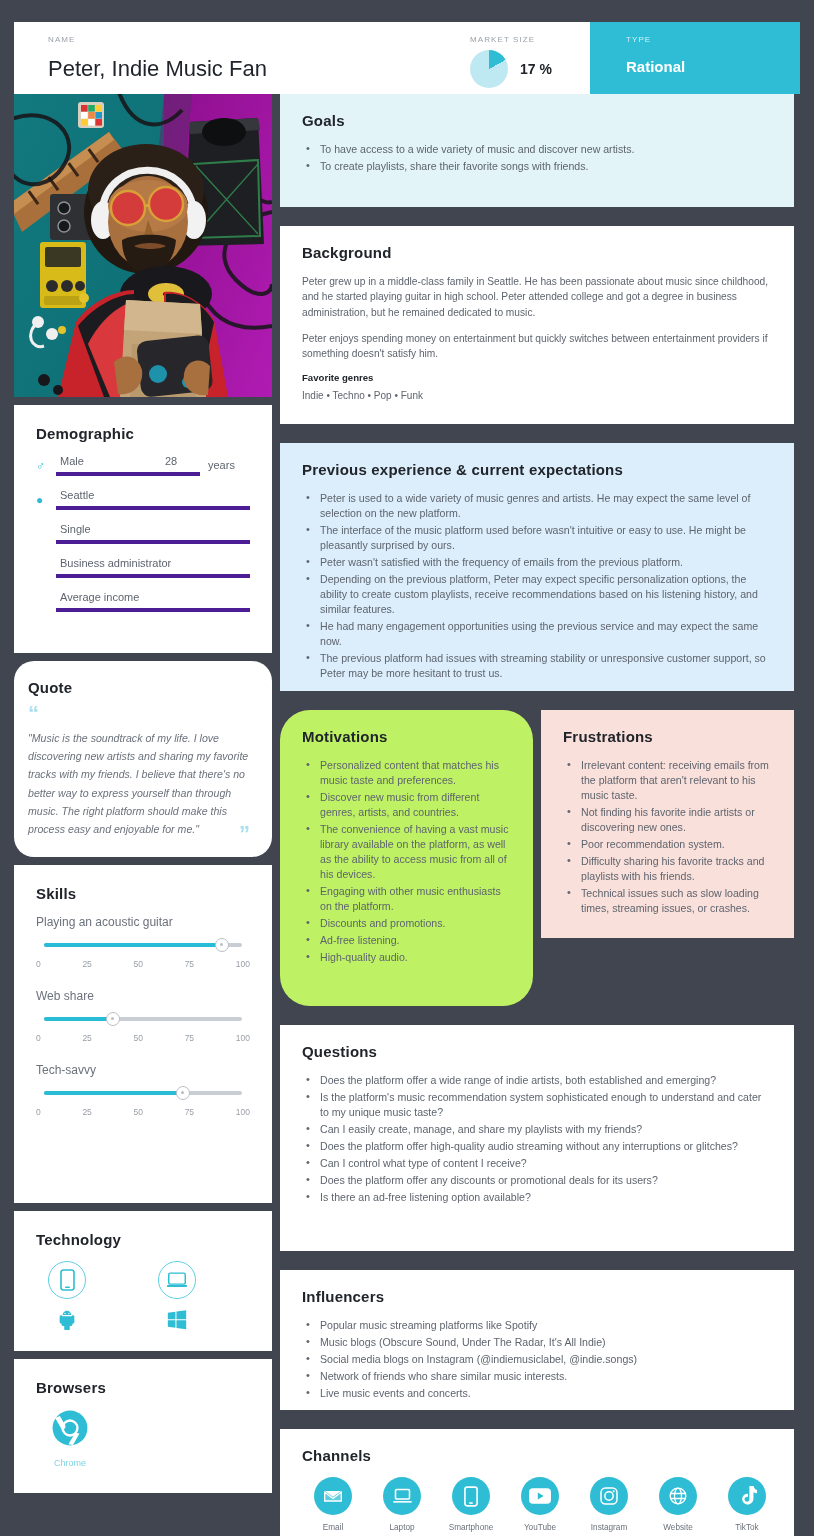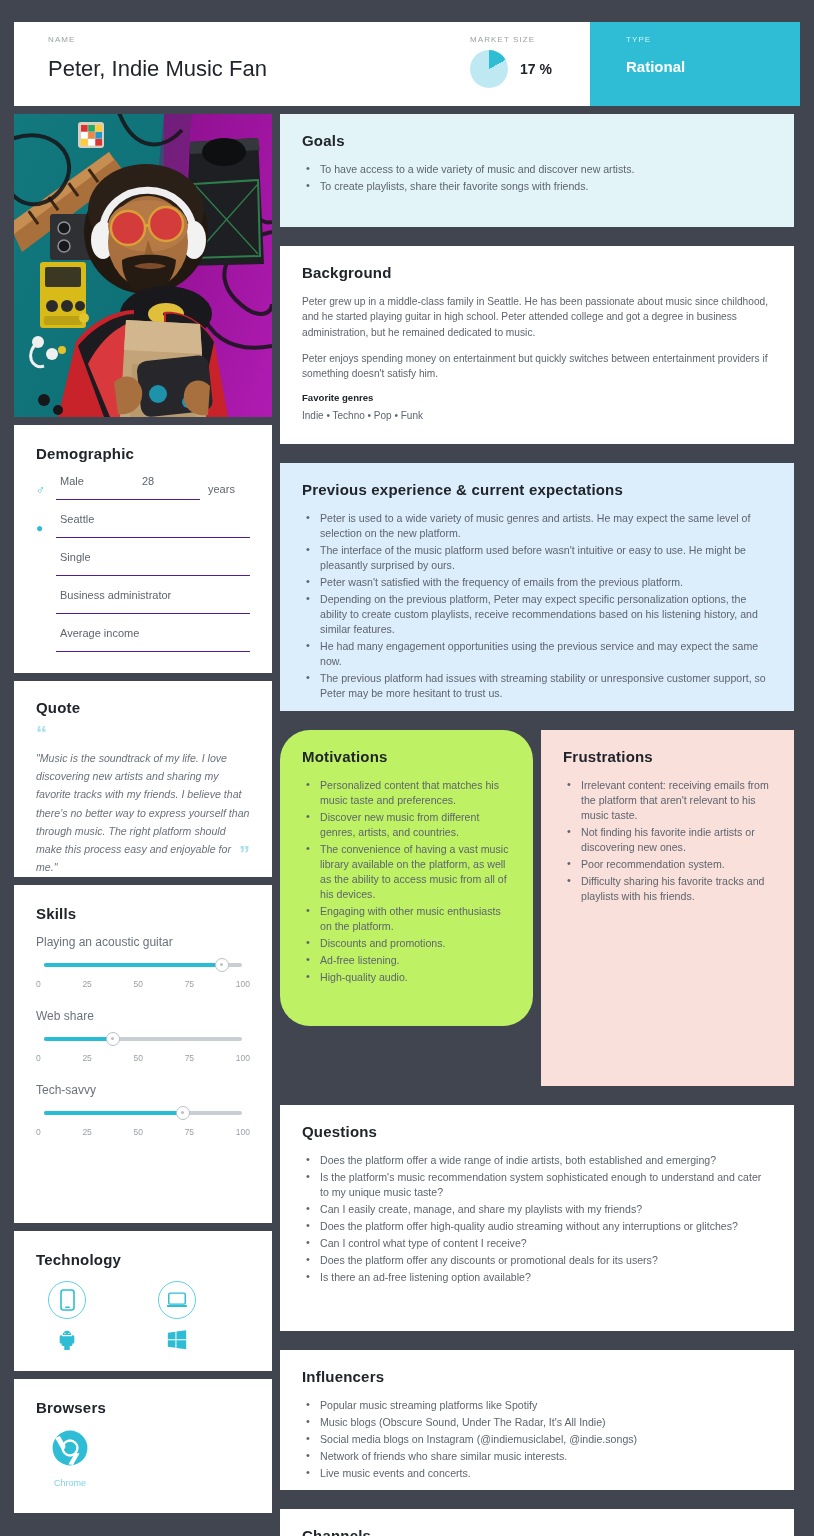--- a/index.html
+++ b/index.html
@@ -27,21 +27,21 @@
     position: relative; padding-left: 18px; margin-bottom: 2px;
     font-size: 10.6px; line-height: 1.42; color: #5e646e;
   }
   ul.bul li::before {
     content: "•"; position: absolute; left: 4px; top: -1px;
     color: #5e646e; font-size: 11px;
   }
   p.body-t { font-size: 10.2px; line-height: 1.5; color: #5e646e; margin-bottom: 11px; }
 
   
-  .hdr { display: flex; height: 84px; background: #fff; margin-bottom: 8px; }
+  .hdr { display: flex; height: 72px; background: #fff; }
   .hdr-name { flex: 1; padding: 13px 0 0 34px; }
   .hdr-lbl { font-size: 8px; letter-spacing: 1.1px; color: #9aa0a8; text-transform: uppercase; }
   .hdr-val { font-size: 22px; color: #21252b; margin-top: 12px; }
   .hdr-mkt { width: 120px; padding: 13px 0 0 0; }
   .mkt-row { display: flex; align-items: center; margin-top: 6px; }
   .pie { width: 38px; height: 38px; border-radius: 50%; }
   .mkt-pct { font-size: 14px; font-weight: bold; color: #21252b; margin-left: 12px; }
   .hdr-type {
     width: 210px; background: #2ebdd4; color: #fff; padding: 13px 0 0 36px;
   }
@@ -54,28 +54,28 @@
   .col-r { width: 514px; display: flex; flex-direction: column; gap: 19px; }
 
   
   .photo { height: 303px; position: relative; overflow: hidden; background: #17585c; }
 
   
   .demo { padding: 20px 22px 18px 22px; height: 248px; }
   .demo-row { display: flex; align-items: flex-end; margin-bottom: 13px; }
   .demo-ico { width: 20px; font-size: 12px; color: #2ebdd4; line-height: 20px; }
   .demo-fld {
-    flex: 1; border-bottom: 1px solid #4c1d95; font-size: 11px;
-    color: #5e646e; padding: 0 0 12px 4px;
-  }
-  .demo-fld.age { flex: 0 0 62px; margin-right: 8px; }
+    flex: 1; border-bottom: 4px solid #4c1d95; font-size: 11px;
+    color: #5e646e; padding: 0 0 5px 4px;
+  }
+  .demo-fld.age { flex: 0 0 62px; text-align: center; margin-right: 8px; }
   .demo-unit { font-size: 11px; color: #5e646e; width: 42px; padding-bottom: 5px; }
 
   
-  .quote { padding: 18px 22px 14px 22px; height: 196px; position: relative; }
+  .quote { padding: 18px 22px 14px 14px; height: 196px; position: relative; border-radius: 20px; }
   .q-mark { color: #a9e0ee; font-size: 22px; font-weight: bold; line-height: 10px; }
   .q-mark.close { position: absolute; right: 22px; bottom: 18px; }
   .q-text { font-size: 10.6px; font-style: italic; line-height: 1.72; color: #6b717b; margin-top: 10px; }
 
   
   .skills { padding: 20px 22px 20px 22px; height: 338px; }
   .sk-lbl { font-size: 12px; color: #6b717b; margin: 0 0 14px 0; }
   .sk-track { position: relative; height: 4px; background: #c9ced4; border-radius: 2px; margin: 0 8px 0 8px; }
   .sk-fill { position: absolute; left: 0; top: 0; height: 4px; background: #29bcd6; border-radius: 2px; }
   .sk-knob {
@@ -104,21 +104,21 @@
   .br-lbl { font-size: 9px; color: #7fd4e4; margin-top: 7px; }
 
   
   .goals { padding: 18px 22px 20px 22px; height: 113px; }
   .background { padding: 18px 22px 18px 22px; height: 198px; }
   .bg-sub { font-size: 9.6px; font-weight: bold; color: #21252b; margin-bottom: 7px; }
   .bg-genres { font-size: 10px; color: #5e646e; }
   .prev { padding: 18px 22px 18px 22px; height: 248px; }
   .mf-row { display: flex; gap: 8px; }
   .motiv { width: 253px; padding: 18px 22px; height: 296px; }
-  .frust { width: 253px; padding: 18px 22px; height: 356px; }
+  .frust { width: 253px; padding: 18px 22px; height: 228px; }
   .questions { padding: 18px 22px; height: 226px; }
   .influencers { padding: 18px 22px; height: 140px; }
   .channels { padding: 18px 22px; height: 134px; }
   .ch-grid { display: flex; gap: 19px; padding-left: 6px; margin-top: 10px; }
   .ch-item { display: flex; flex-direction: column; align-items: center; width: 52px; }
   .ch-circle {
     width: 38px; height: 38px; border-radius: 50%; background: #2ebdd4;
     display: flex; align-items: center; justify-content: center;
   }
   .ch-lbl { font-size: 8.2px; color: #6b717b; margin-top: 8px; white-space: nowrap; }
@@ -450,20 +450,21 @@
               <li>High-quality audio.</li>
             </ul>
         </div>
         <div class="card tint-pink frust">
           <h2 class="sec-title">Frustrations</h2>
           <ul class="bul" id="frust-list">
               <li>Irrelevant content: receiving emails from the platform that aren't relevant to his music taste.</li>
               <li>Not finding his favorite indie artists or discovering new ones.</li>
               <li>Poor recommendation system.</li>
               <li>Difficulty sharing his favorite tracks and playlists with his friends.</li>
+              <li>Technical issues such as slow loading times, streaming issues, or crashes.</li>
             </ul>
         </div>
       </div>
 
       <div class="card questions">
         <h2 class="sec-title">Questions</h2>
         <ul class="bul" id="quest-list">
             <li>Does the platform offer a wide range of indie artists, both established and emerging?</li>
             <li>Is the platform's music recommendation system sophisticated enough to understand and cater to my unique music taste?</li>
             <li>Can I easily create, manage, and share my playlists with my friends?</li>

